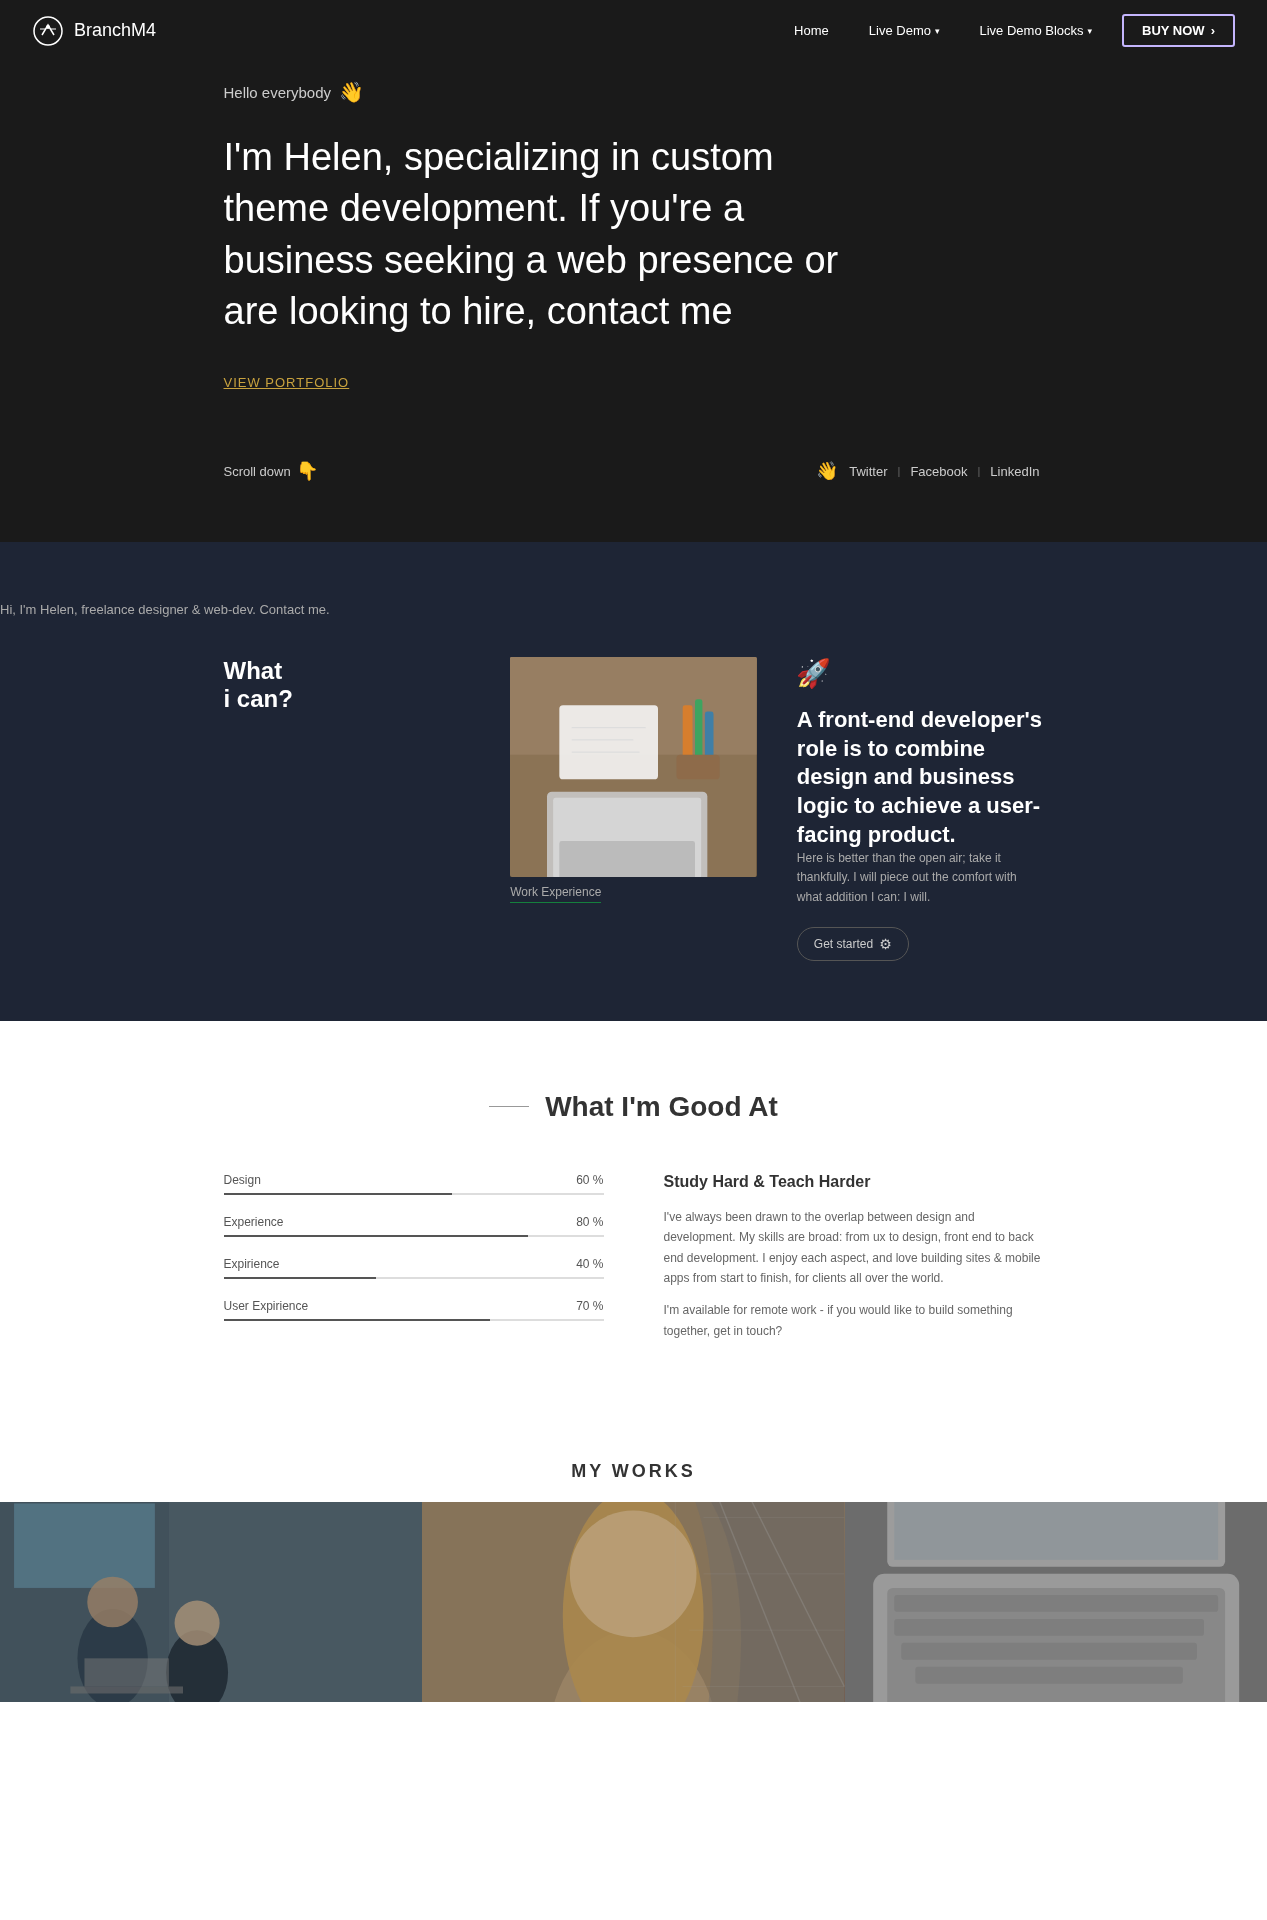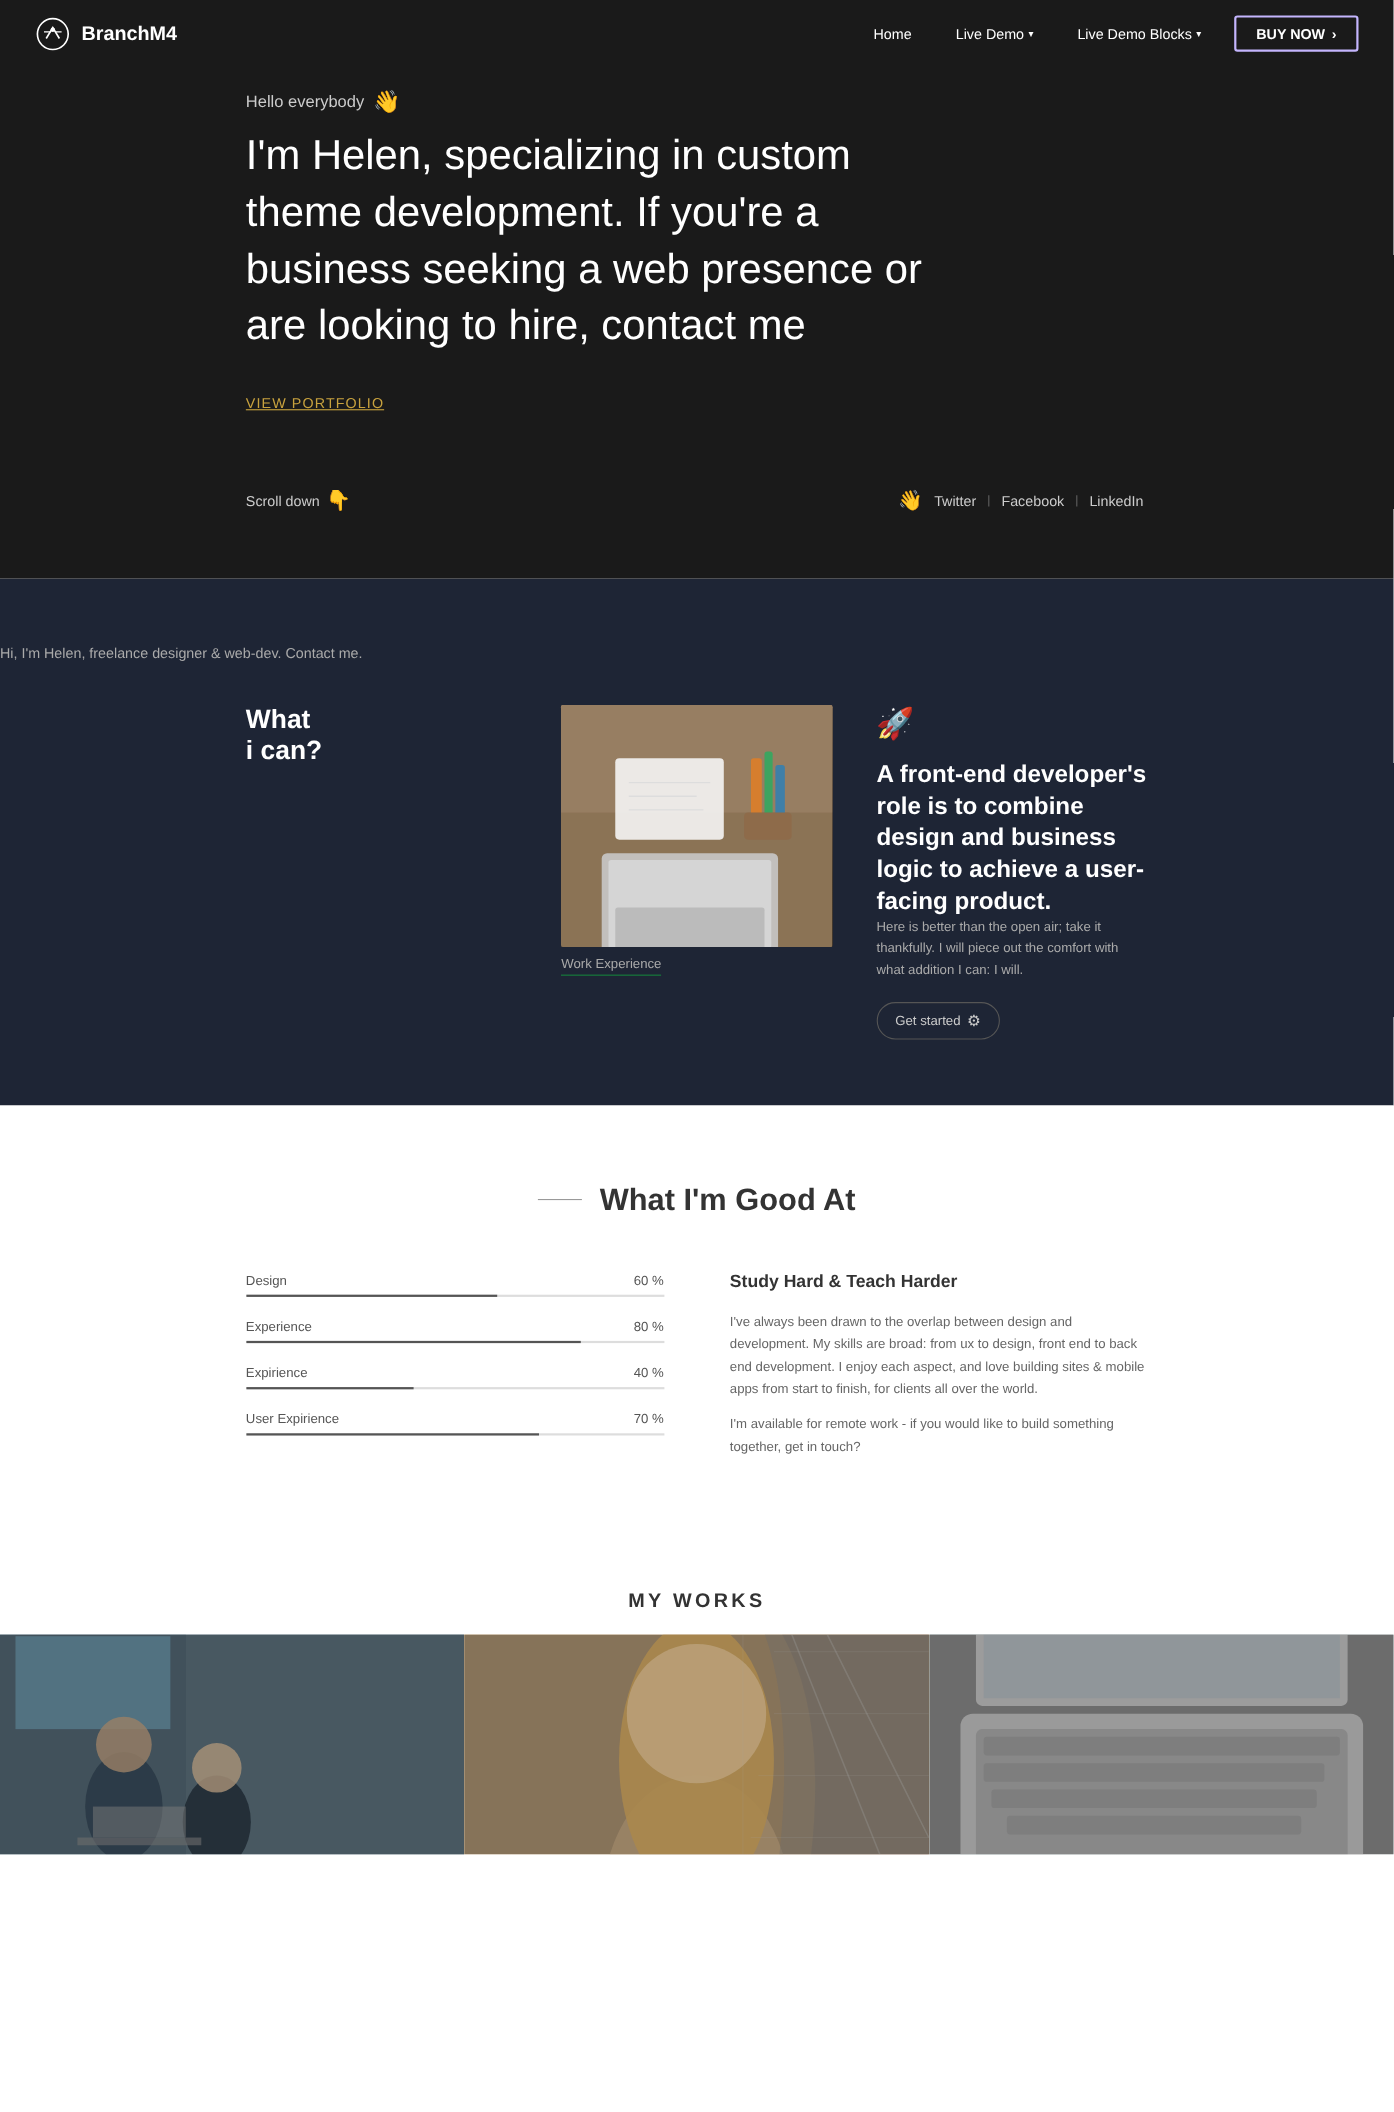--- a/index.html
+++ b/index.html
@@ -4,21 +4,21 @@
   <style>
     * { margin: 0; padding: 0; box-sizing: border-box; }
     body { font-family: 'Segoe UI', Arial, sans-serif; background: #fff; color: #fff; overflow-x: hidden; }
 
     
     nav {
       position: absolute; top: 0; left: 0; right: 0;
       display: flex; align-items: center; justify-content: space-between;
       padding: 14px 32px; z-index: 100; background: transparent;
     }
-    .nav-logo { display: flex; align-items: center; gap: 10px; font-size: 18px; font-weight: 700; color: #fff; }
+    .nav-logo { display: flex; align-items: center; gap: 10px; font-size: 18px; font-weight: 400; color: #fff; }
     .nav-logo-icon { width: 32px; height: 32px; }
     .nav-links { display: flex; align-items: center; gap: 20px; }
     .nav-link { color: #fff; text-decoration: none; font-size: 13px; padding: 4px 10px; display: flex; align-items: center; gap: 4px; }
     .nav-link .caret { font-size: 9px; }
     .nav-buy-btn {
       border: 2px solid #c4b5fd; color: #fff; background: transparent;
       padding: 7px 18px; font-size: 13px; font-weight: 600; cursor: pointer;
       border-radius: 3px; display: flex; align-items: center; gap: 6px;
     }
 
@@ -27,21 +27,21 @@
       background: #1a1a1a;
       min-height: 420px;
       padding: 80px 0 60px 0;
       position: relative;
     }
     .hero-inner {
       max-width: 900px;
       margin: 0 auto;
       padding: 0 40px;
     }
-    .hero-greeting { font-size: 15px; color: #ccc; margin-bottom: 12px; display: flex; align-items: center; gap: 8px; }
+    .hero-greeting { font-size: 15px; color: #ccc; margin-bottom: 28px; display: flex; align-items: center; gap: 8px; }
     .hero-greeting .wave { font-size: 20px; }
     .hero-title { font-size: 38px; font-weight: 400; line-height: 1.35; color: #fff; max-width: 640px; margin-bottom: 36px; }
     .hero-portfolio-link {
       color: #c8a23e; text-decoration: underline; font-size: 13px; letter-spacing: 1px;
       text-transform: uppercase; cursor: pointer; display: inline-block; margin-bottom: 60px;
     }
     .hero-bottom {
       display: flex; align-items: center; justify-content: space-between;
       margin-top: 10px;
     }

